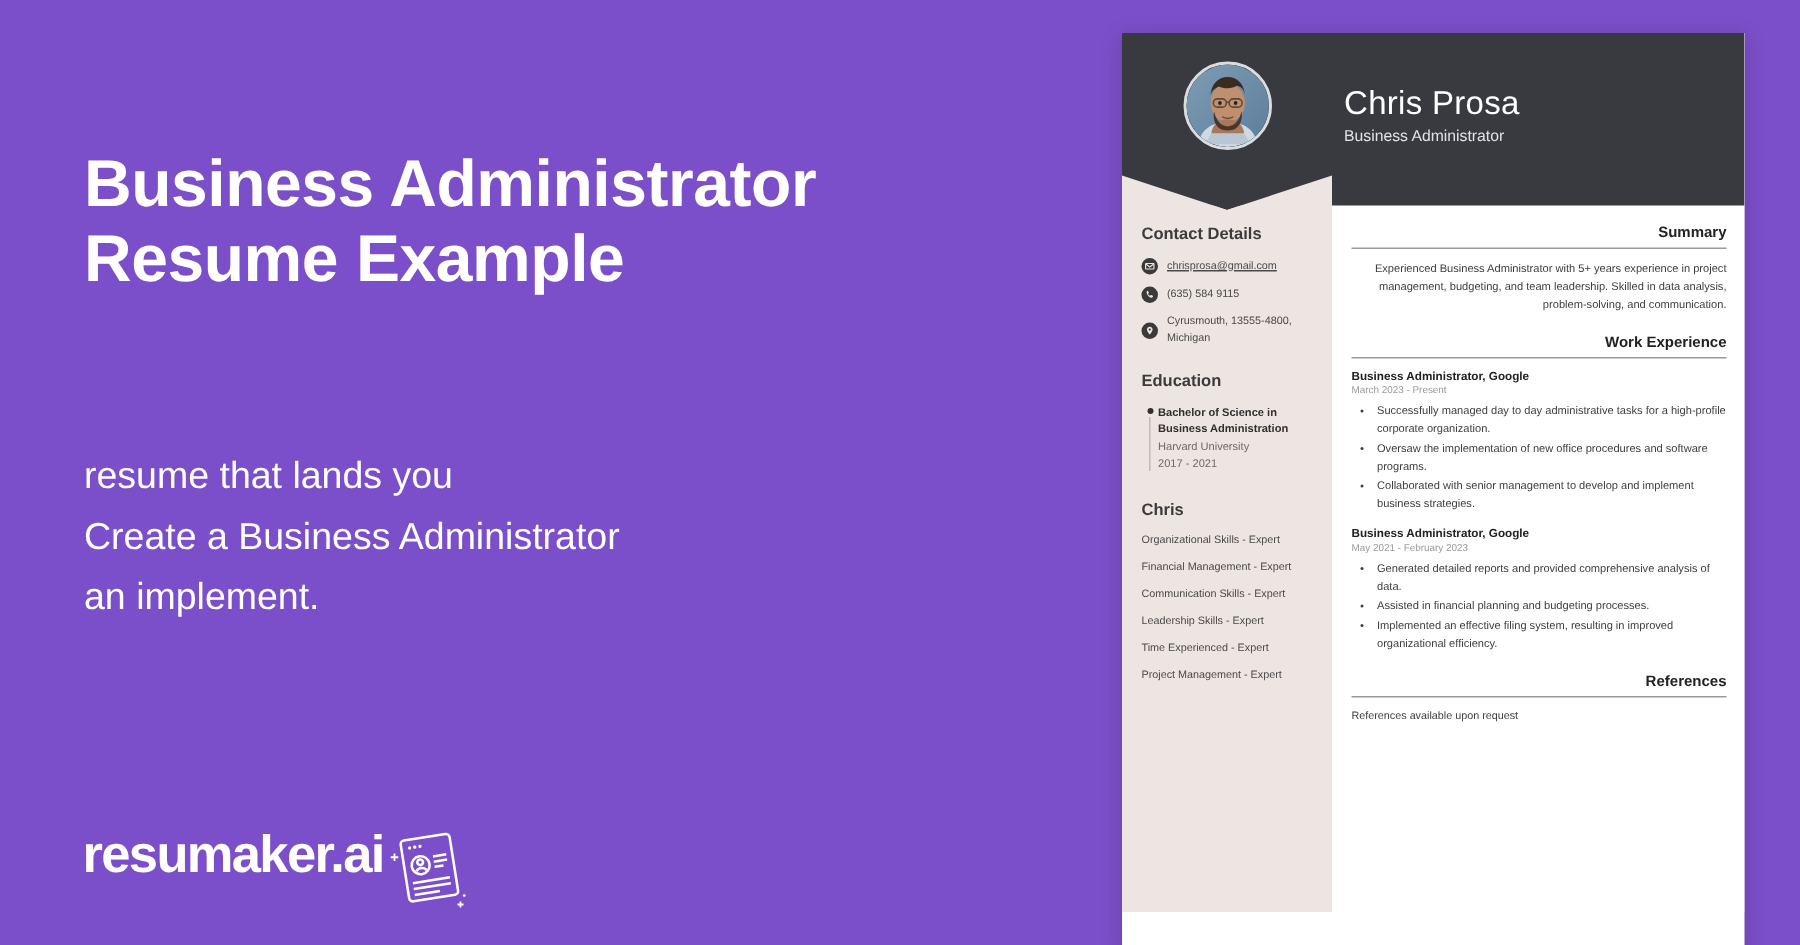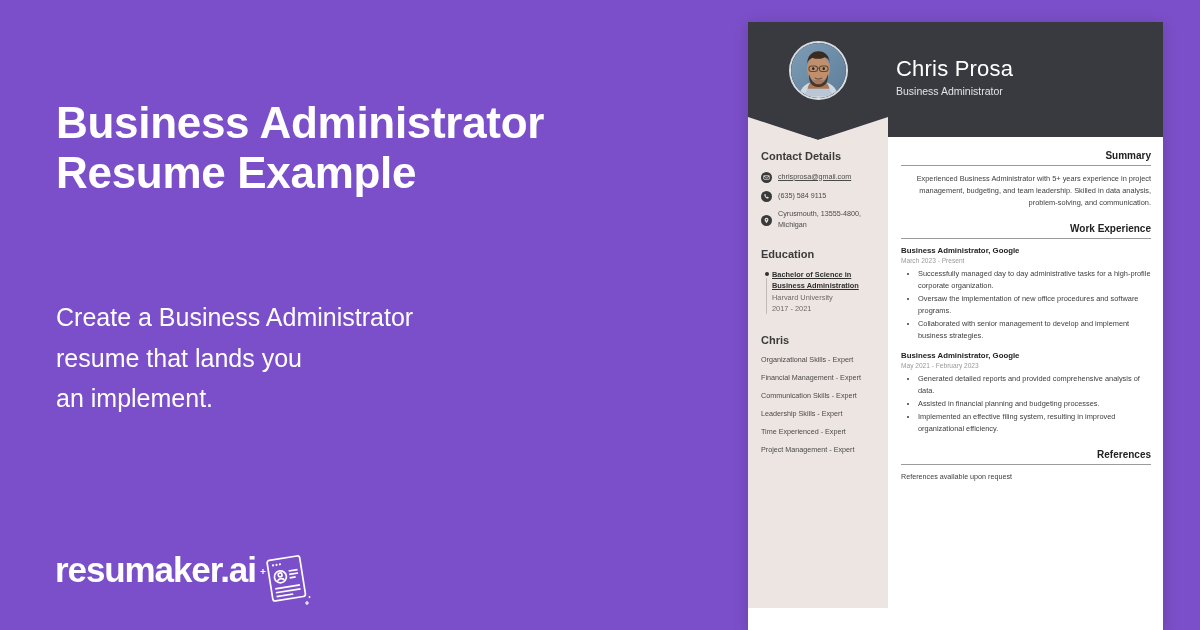--- a/index.html
+++ b/index.html
@@ -81,21 +81,21 @@
   .cdot svg { width:7px; height:7px; display:block; }
   .contact-text { font-size:7.2px; color:#4a4a4a; line-height:1.5; }
   .contact-text.link { color:#4a4a4a; text-decoration:underline; }
 
   .edu-block { margin-top:17px; }
   .edu-item { display:flex; margin-top:8px; }
   .edu-bullet-col { width:11px; flex:0 0 11px; display:flex; flex-direction:column; align-items:center; }
   .edu-bullet { width:4px; height:4px; border-radius:50%; background:#2f2f2f; margin-top:3px; }
   .edu-line { width:1px; flex:1; background:#c3bab5; margin-top:2px; }
   .edu-text { font-size:7.4px; line-height:1.55; }
-  .edu-degree { color:#2f2f2f; font-weight:bold;text-decoration:underline; }
+  .edu-degree { color:#2f2f2f; font-weight:bold; }
   .edu-school { color:#6d6a67; }
   .edu-years { color:#6d6a67; }
 
   .skills-block { margin-top:20px; }
   .skill-item { font-size:7.2px; color:#4a4a4a; margin-top:9px; }
 
   
   .mc-inner { position:absolute; left:153px; top:128px; width:250px; z-index:2; }
   .sec-title { font-size:10px; font-weight:bold; color:#222222;text-align:right; }
   .sec-rule { height:1px; background:#9b9b9b; margin-top:4px; margin-bottom:7px; }
@@ -112,22 +112,22 @@
 <body>
 
 <div class="promo">
 
   <div class="promo-headline">
     <div>Business Administrator</div>
     <div>Resume Example</div>
   </div>
 
   <div class="promo-sub">
+    <div>resume that lands you</div>
     <div>Create a Business Administrator</div>
-    <div>resume that lands you</div>
     <div>an implement.</div>
   </div>
 
   <div class="logo">
     <span class="logo-word">resumaker.ai</span>
     <span class="logo-mark">
       <svg viewBox="0 0 52 56" fill="none" stroke="#ffffff" stroke-width="1.7">
         <g transform="rotate(-9 26 28)">
           <rect x="10" y="6" width="33" height="41" rx="2.5"></rect>
           <circle cx="15.5" cy="11.5" r="1.1" fill="#ffffff" stroke="none"></circle>

